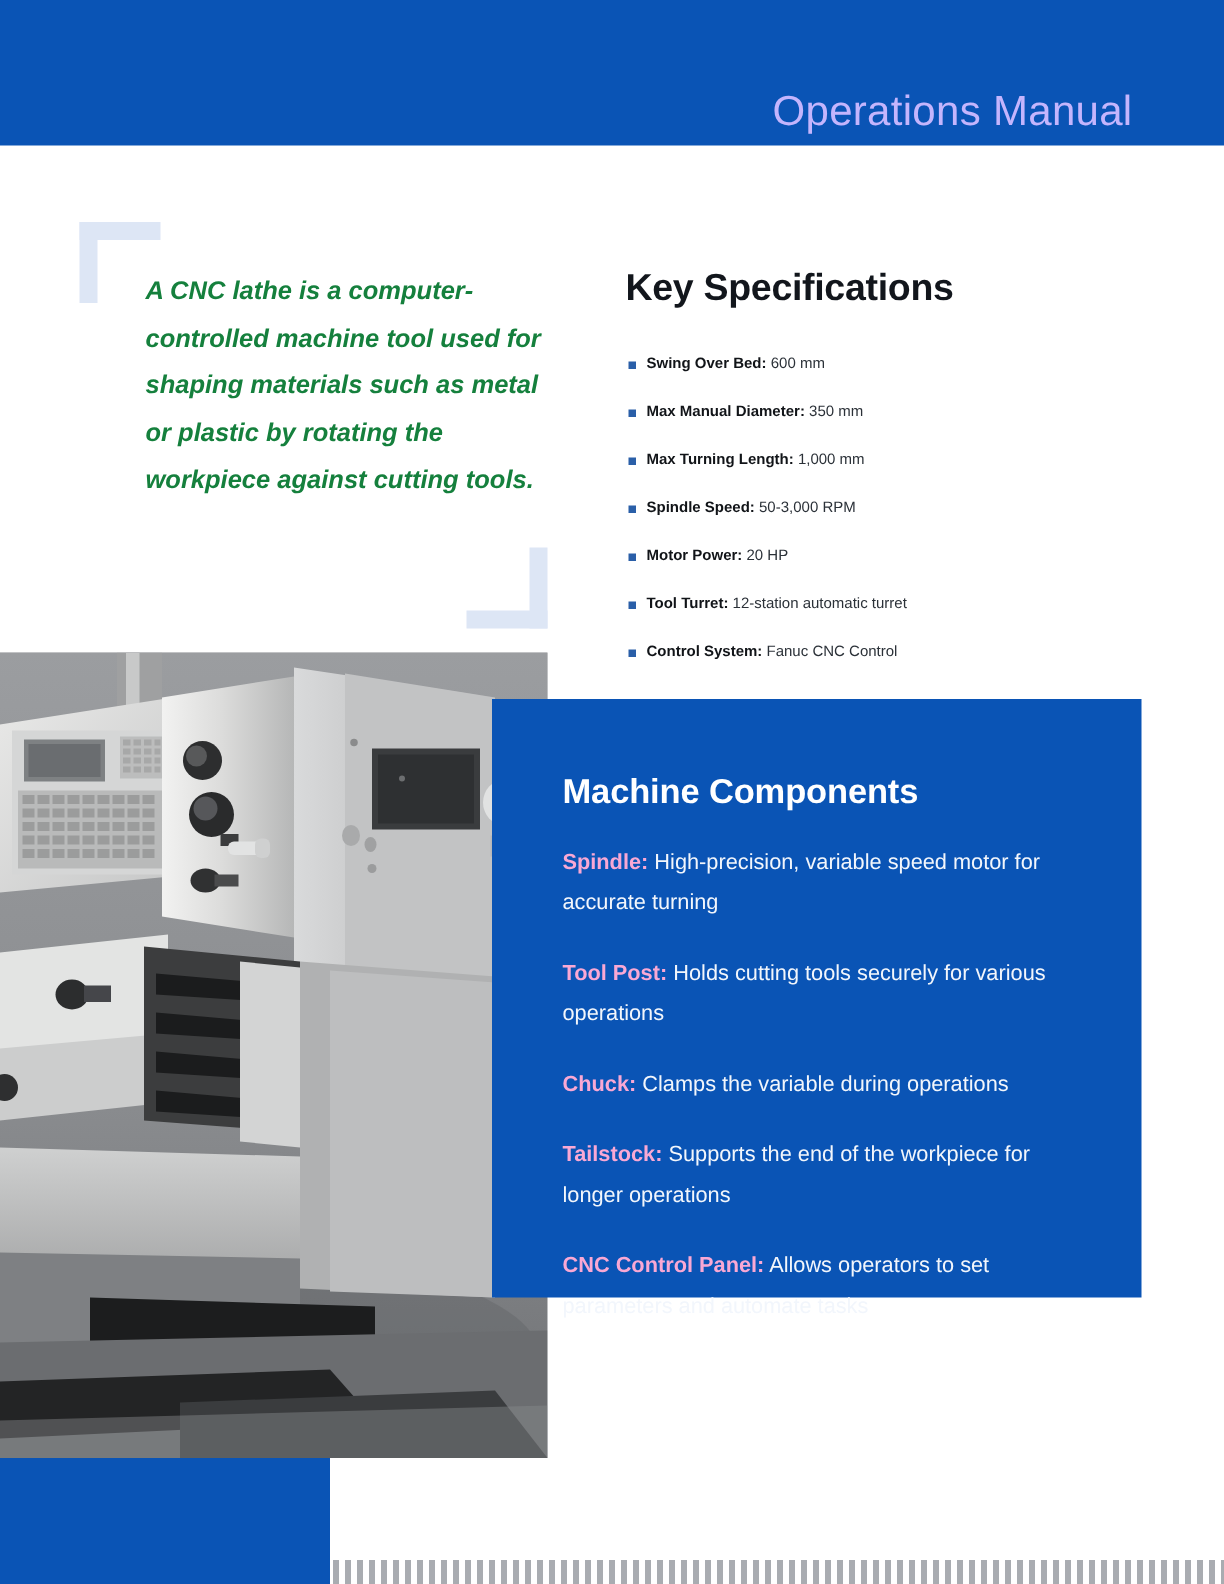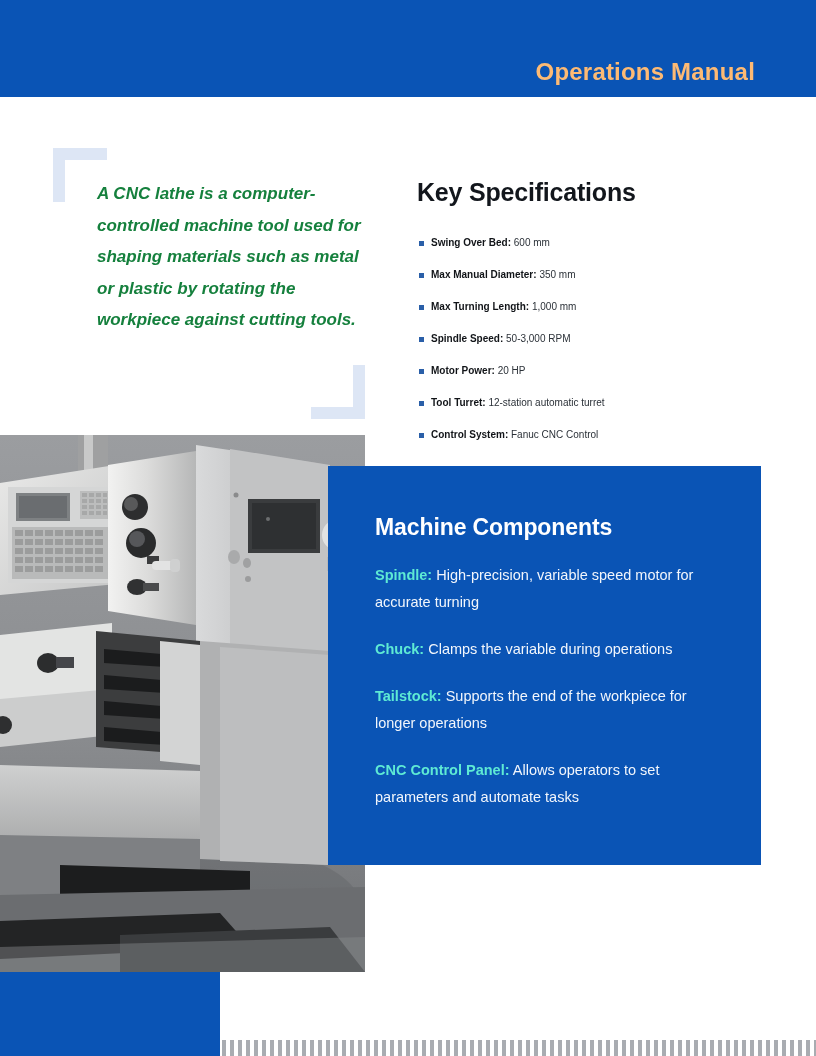--- a/index.html
+++ b/index.html
@@ -17,22 +17,22 @@
   }
 
   
   .header {
     position:absolute; left:0; top:0;
     width:816px; height:97px;
     background:#0a54b5;
   }
   .header-title {
     position:absolute; right:61px; top:58px;
-    font-size:24px; font-weight:700; letter-spacing:.2px;
-    color:#fdba74; white-space:nowrap;
+    font-size:28px; font-weight:400; letter-spacing:.2px;
+    color:#c4b5fd; white-space:nowrap;
   }
 
   
   .quote-wrap {
     position:absolute; left:53px; top:148px;
     width:312px; height:268px;
   }
   .bracket {
     position:absolute;
     background:transparent;
@@ -102,21 +102,21 @@
   .comp-list {
     position:absolute; left:47px; top:96px;
     width:348px;
     list-style:none;
   }
   .comp-item {
     font-size:14.5px; line-height:27px;
     margin-bottom:20px;
     color:#f2f6fc;
   }
-  .comp-item b { font-weight:700; color:#5eead4; }
+  .comp-item b { font-weight:700; color:#f9a8d4; }
 
   
   .bottom-block {
     position:absolute; left:0; top:972px;
     width:220px; height:84px;
     background:#0a54b5;
   }
   .stripes {
     position:absolute; left:222px; top:1040px;
     width:594px; height:16px;
@@ -318,20 +318,21 @@
       <path d="M0 486 L220 478 L250 512 L0 524 Z" fill="#232425"></path>
       <path d="M120 500 L330 492 L365 537 L120 537 Z" fill="#3a3c3e"></path>
       <path d="M0 512 L365 502 L365 537 L0 537 Z" fill="#88898c" opacity="0.45"></path>
     </svg>
   </div>
 
   <div class="card">
     <div class="card-title">Machine Components</div>
     <ul class="comp-list" id="comp-list">
         <li class="comp-item"><b>Spindle:</b> <span>High-precision, variable speed motor for accurate turning</span></li>
+        <li class="comp-item"><b>Tool Post:</b> <span>Holds cutting tools securely for various operations</span></li>
         <li class="comp-item"><b>Chuck:</b> <span>Clamps the variable during operations</span></li>
         <li class="comp-item"><b>Tailstock:</b> <span>Supports the end of the workpiece for longer operations</span></li>
         <li class="comp-item"><b>CNC Control Panel:</b> <span>Allows operators to set parameters and automate tasks</span></li>
       </ul>
   </div>
 
   <div class="bottom-block"></div>
   <div class="stripes"></div>
 </div>
 

